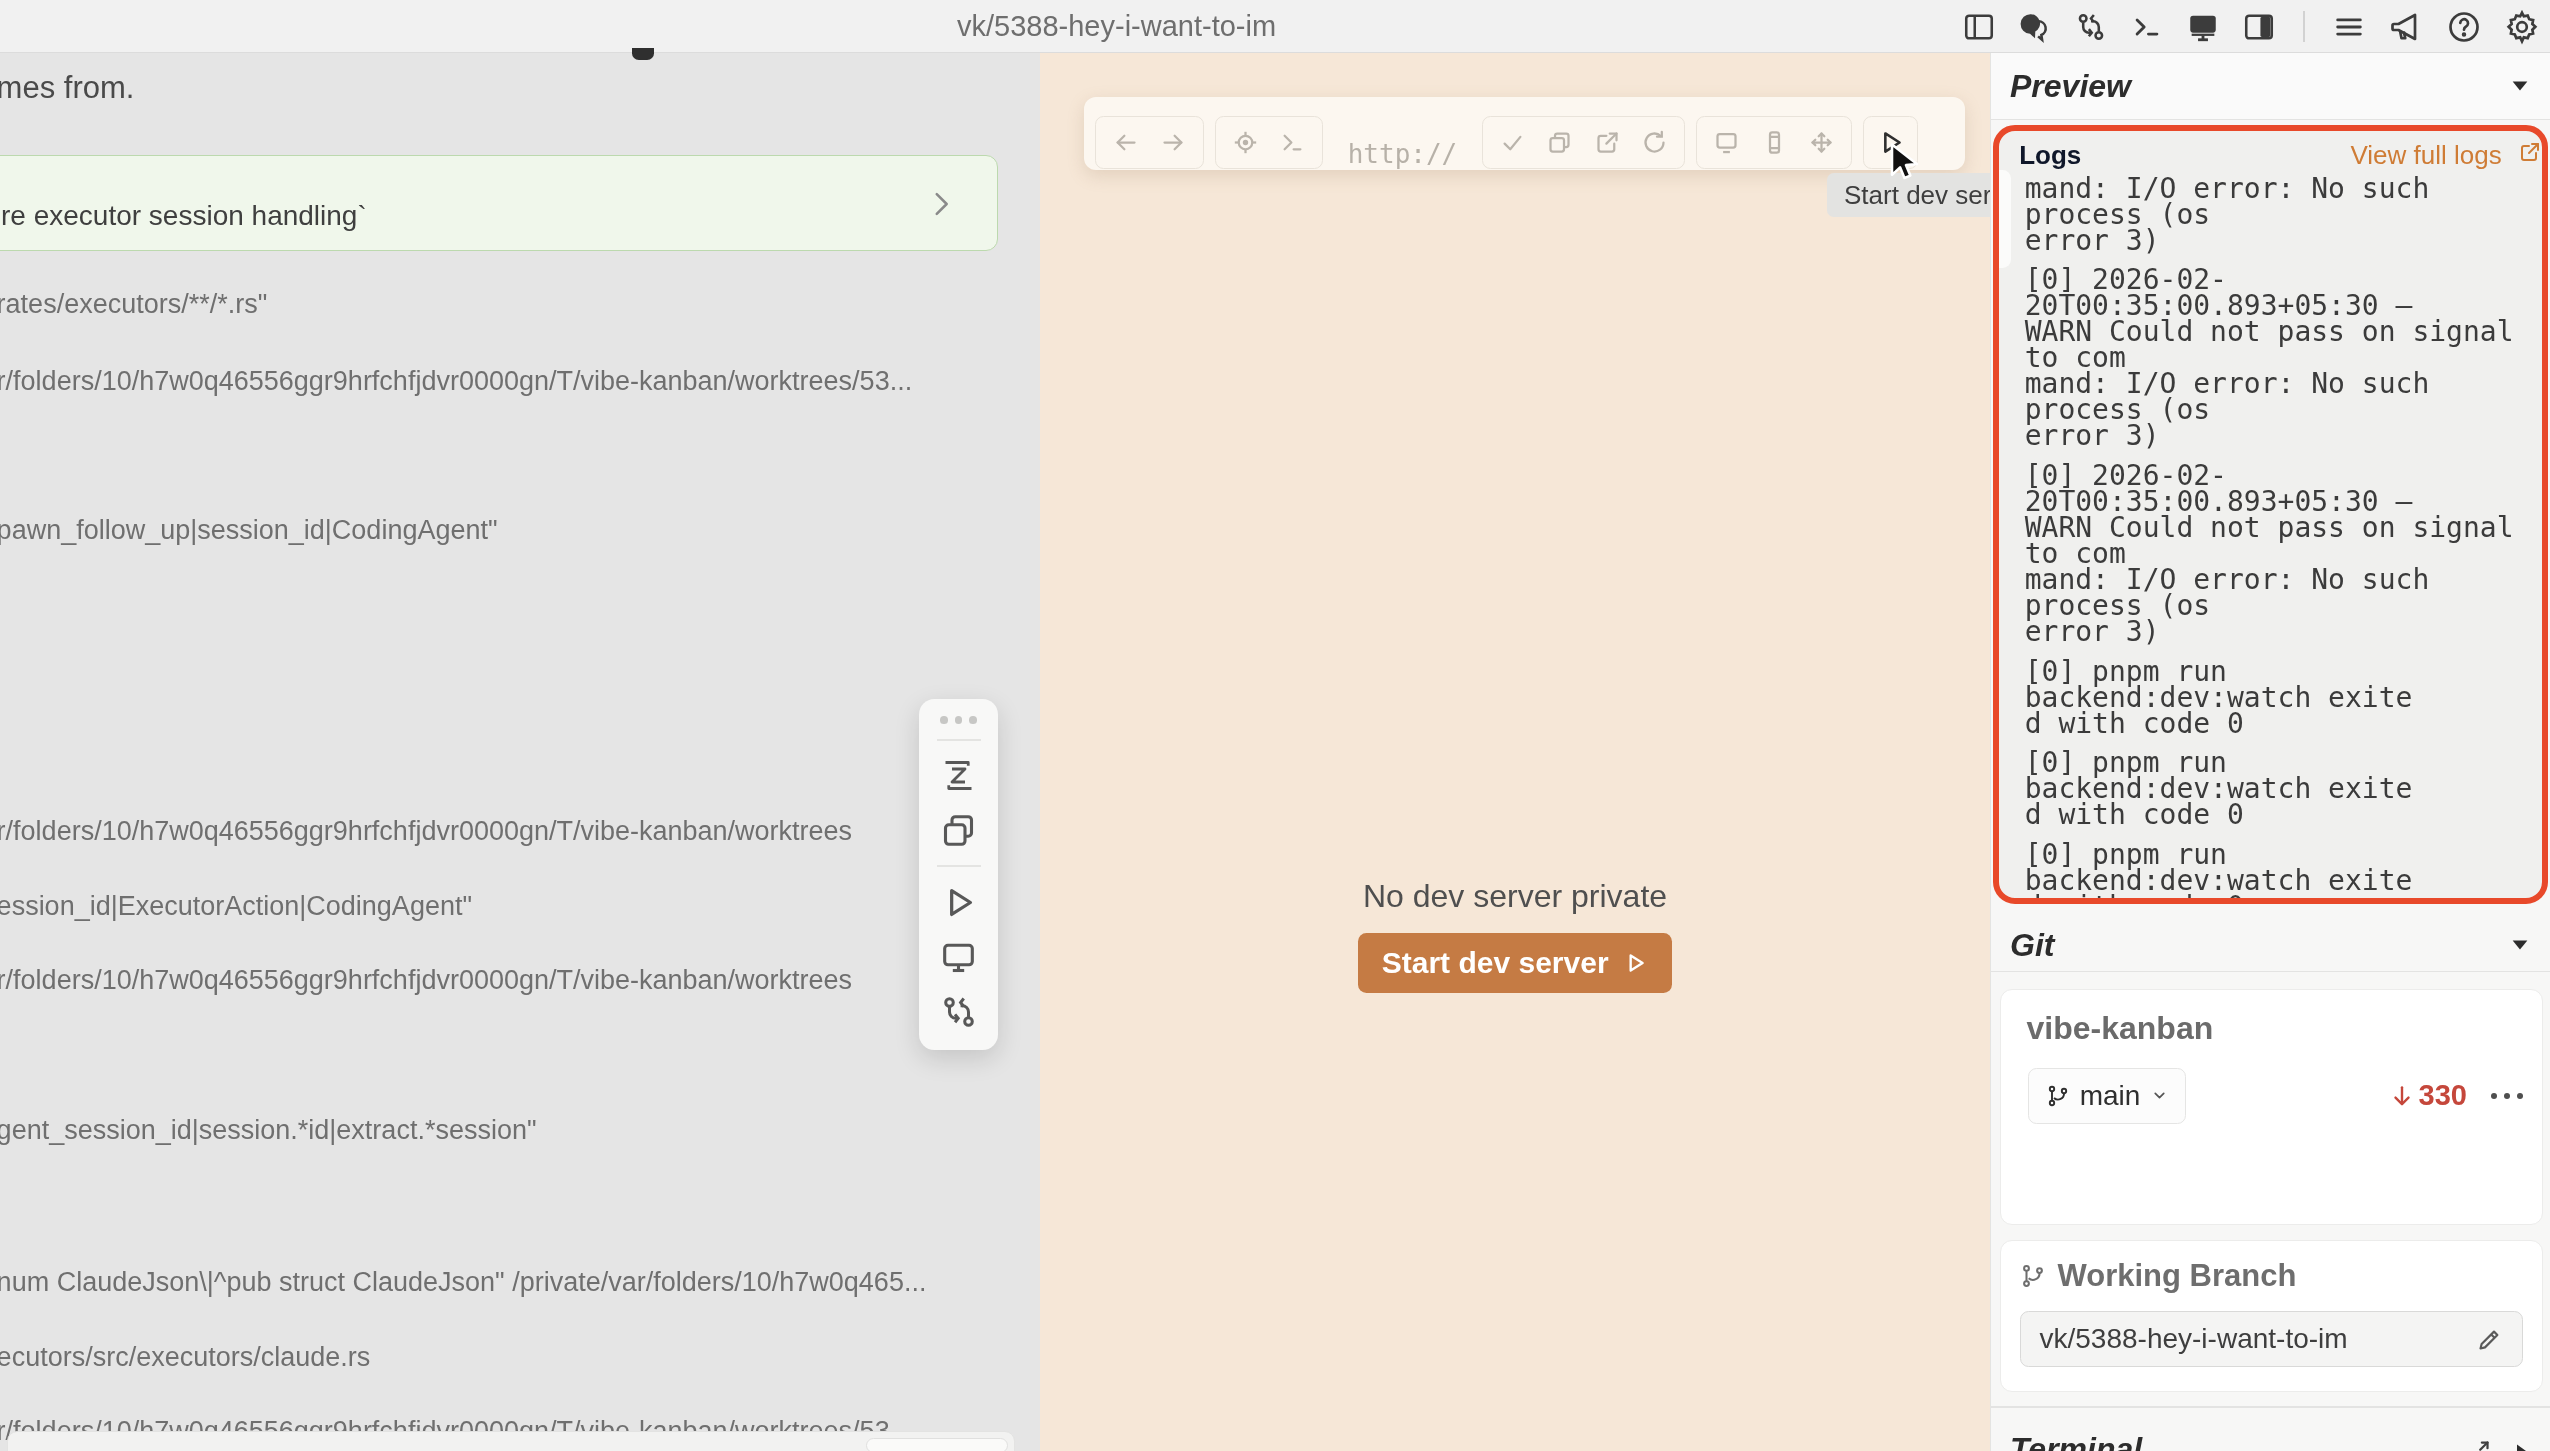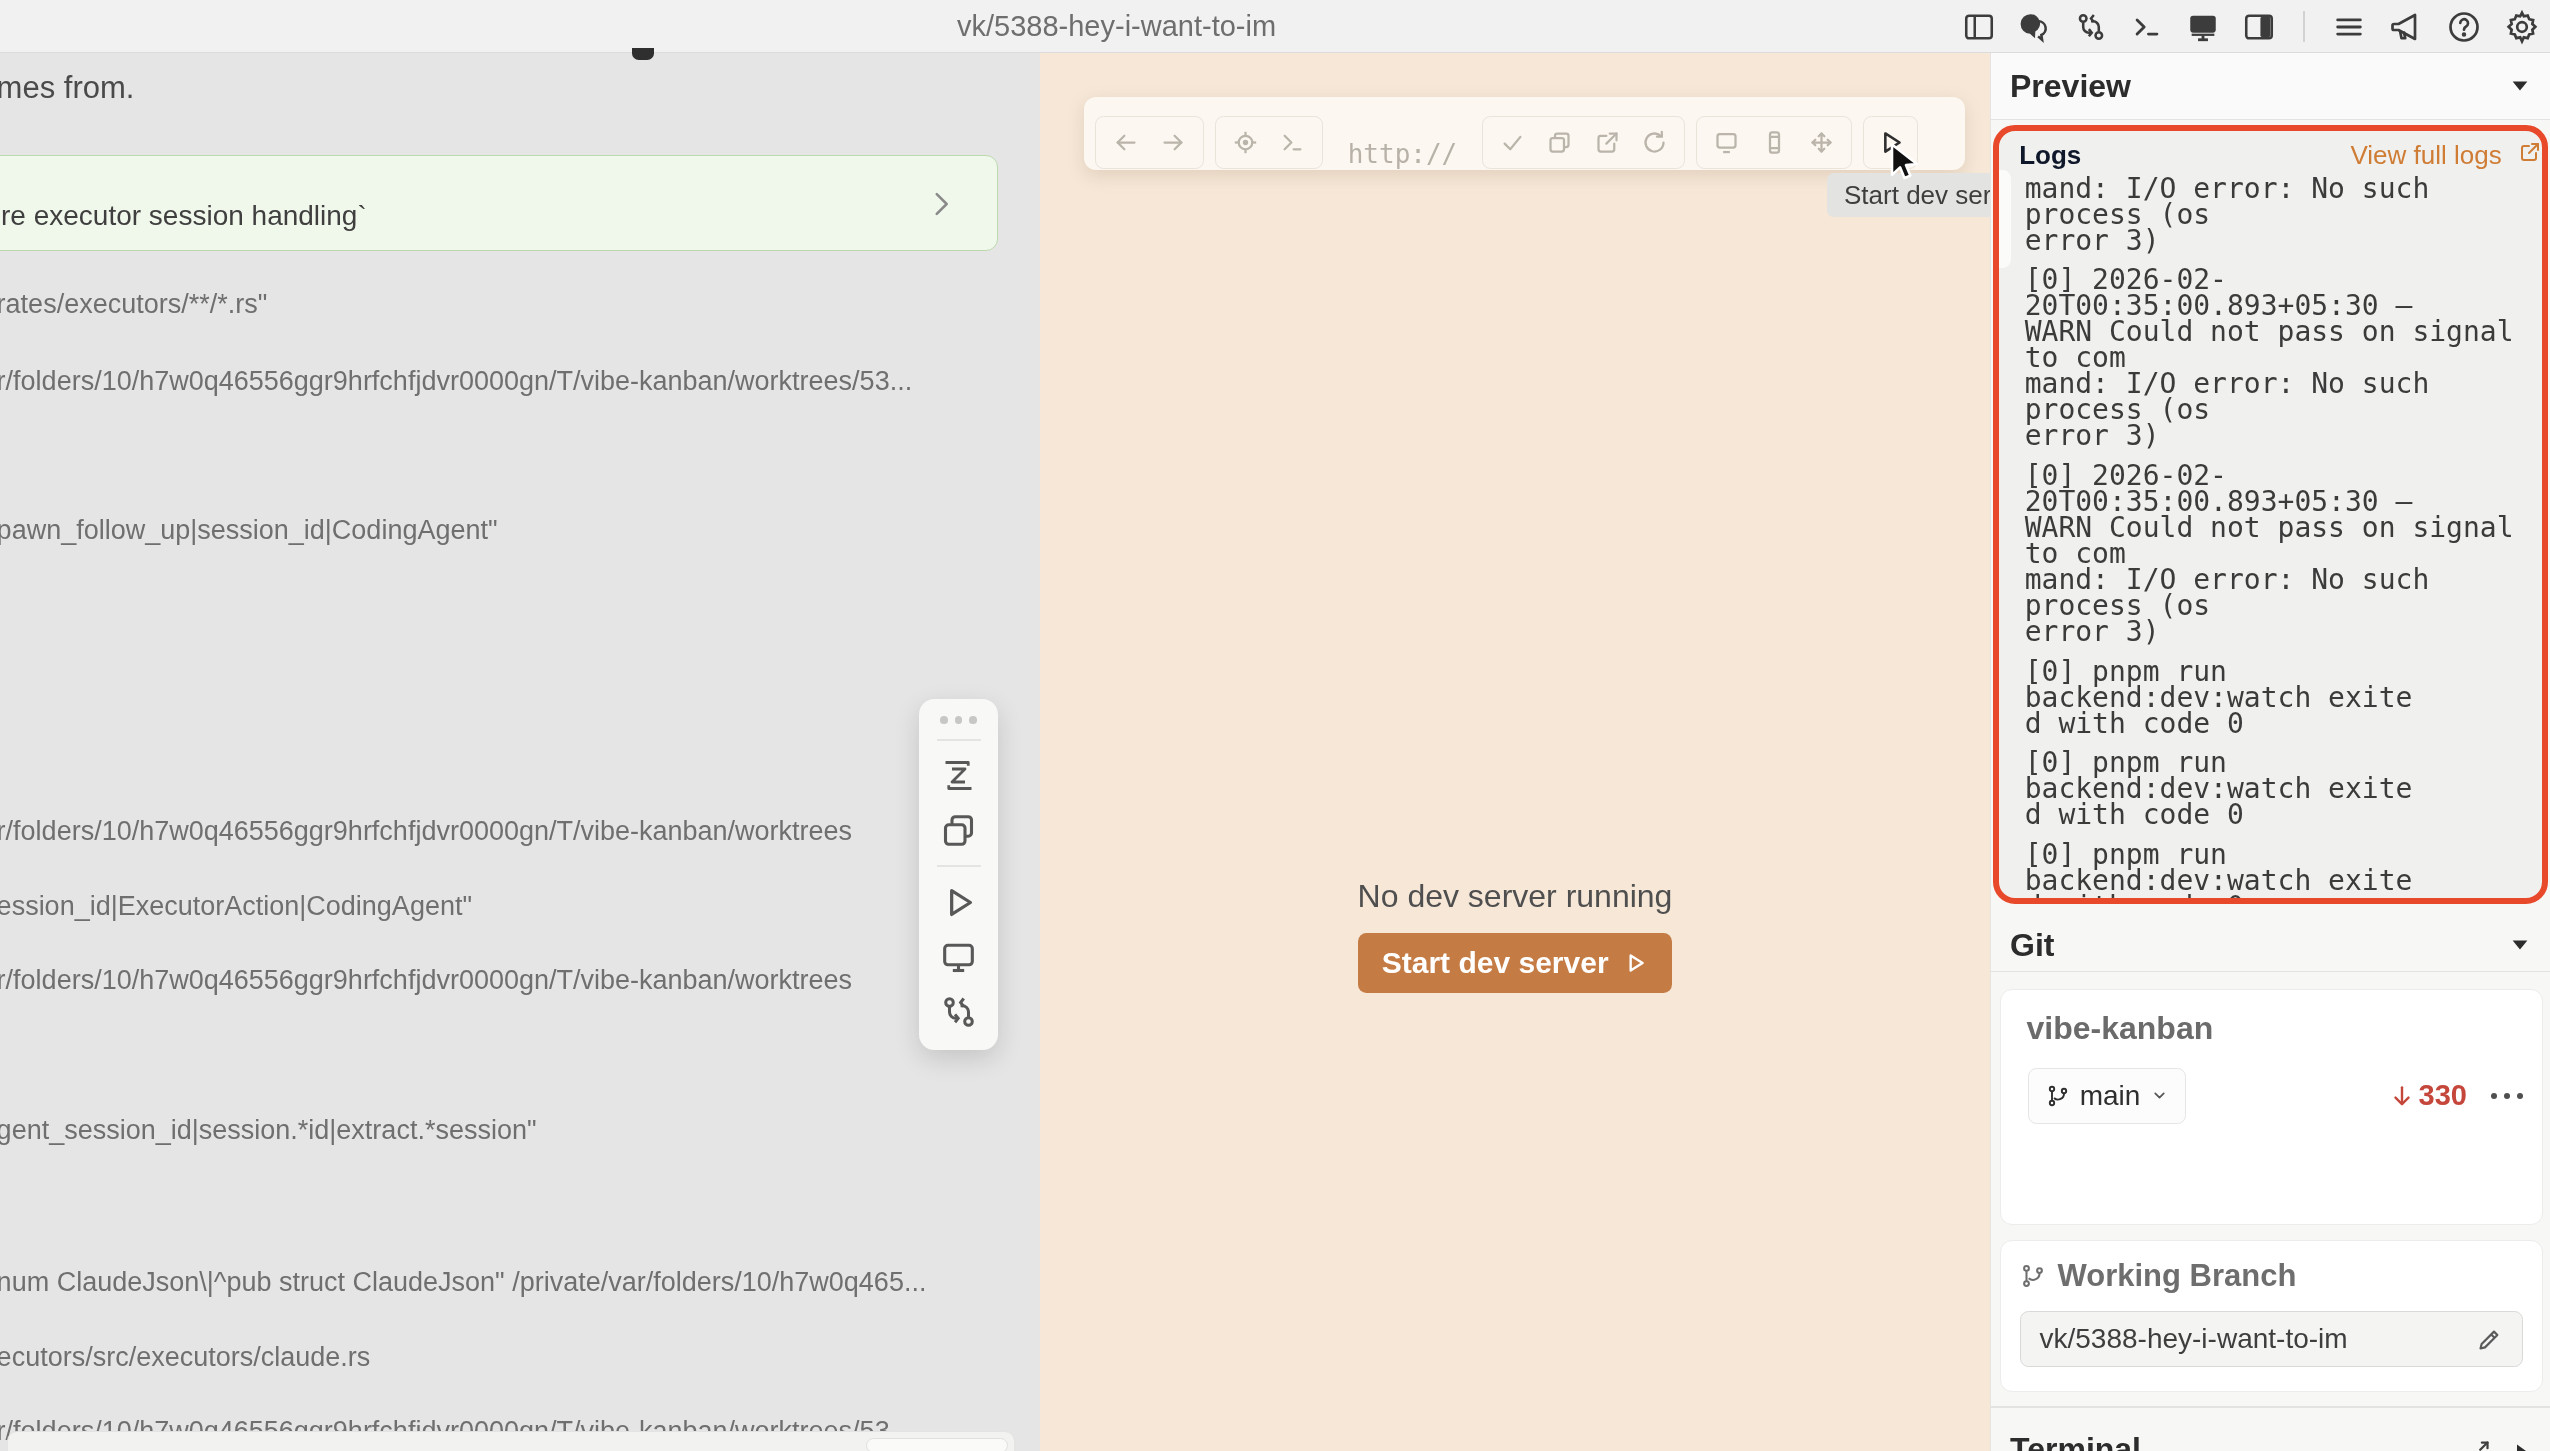--- a/index.html
+++ b/index.html
@@ -45,21 +45,21 @@
              font-size:26px; color:#3e3e3e; white-space:nowrap; z-index:3; }
   .cursor { position:absolute; left:841px; top:87px; z-index:8; }
   .mid-msg { position:absolute; left:0; top:825px; width:100%; text-align:center; font-size:32px; color:#4f4f4f; }
   .mid-btn-row { position:absolute; left:0; top:880px; width:100%; display:flex; justify-content:center; }
   .start-btn { height:60px; display:flex; align-items:center; gap:13.7px; padding:0 24px; background:#c57b44; border:none; border-radius:8.5px;
                color:#ffffff; font-size:30px; font-weight:600; font-family:"Liberation Sans", sans-serif; }
 
   
   .sidebar { left:1990px; top:53px; width:560px; height:1399px; background:#f7f7f6; border-left:0.9px solid #e4e4e2; z-index:20; }
   .sb-header { position:absolute; left:0; width:100%; height:53px; display:flex; align-items:center; padding:0 19px; }
-  .sb-header .ttl { font-size:32px; font-weight:700; color:#2c2c2c; flex:1; }
+  .sb-header .ttl { font-size:32px; font-weight:700; color:#2c2c2c; flex:1;font-style:italic; }
   .hdr-preview { top:0; height:67px; background:#fafafa; border-bottom:1.7px solid #e3e3e2; }
   .hdr-git { top:866px; border-bottom:1.7px solid #e3e3e2; }
   .hdr-terminal { top:1363px; height:89px; align-items:flex-start; padding-top:15.4px; }
   .hdr-terminal .icons { display:flex; gap:19px; align-items:center; padding-top:6.8px; color:#3f3f3f; }
 
   .logs-panel { position:absolute; left:1.7px; top:72px; width:555px; height:779px; border:6.8px solid #e8492a; border-radius:22px; background:#f0f0ee; overflow:hidden; }
   .logs-head { display:flex; align-items:center; justify-content:space-between; padding:8.5px 6.8px 1.7px 20.5px; }
   .logs-title { font-size:26px; font-weight:600; color:#0f172a; }
   .logs-link { display:flex; align-items:flex-start; gap:16px; color:#cf7c35; font-size:26px; white-space:nowrap; margin-right:-6.8px; }
   .logs-thumb { position:absolute; left:0; top:39px; width:12px; height:98px; background:#fbfbfa; border-radius:0 8.5px 8.5px 0; }
@@ -330,21 +330,21 @@
   </div>
 
   <div class="tooltip">Start dev server</div>
 
   <div class="cursor">
     <svg width="44" height="44" viewBox="0 0 24 24">
         <path d="M6 2.5v16.5l4.4-4.1 2.4 5.8 3.2-1.3-2.4-5.7 6-.6z" fill="#111111" stroke="#ffffff" stroke-width="1.4" stroke-linejoin="round"></path>
       </svg>
   </div>
 
-  <div class="mid-msg">No dev server running</div>
+  <div class="mid-msg">No dev server private</div>
   <div class="mid-btn-row">
     <button class="start-btn">
       <span>Start dev server</span>
       <svg width="26" height="26" viewBox="0 0 24 24" fill="none" stroke="#ffffff" stroke-width="2.2" stroke-linejoin="round">
           <polygon points="8 5 19 12 8 19"></polygon>
         </svg>
     </button>
   </div>
 </div>
 

